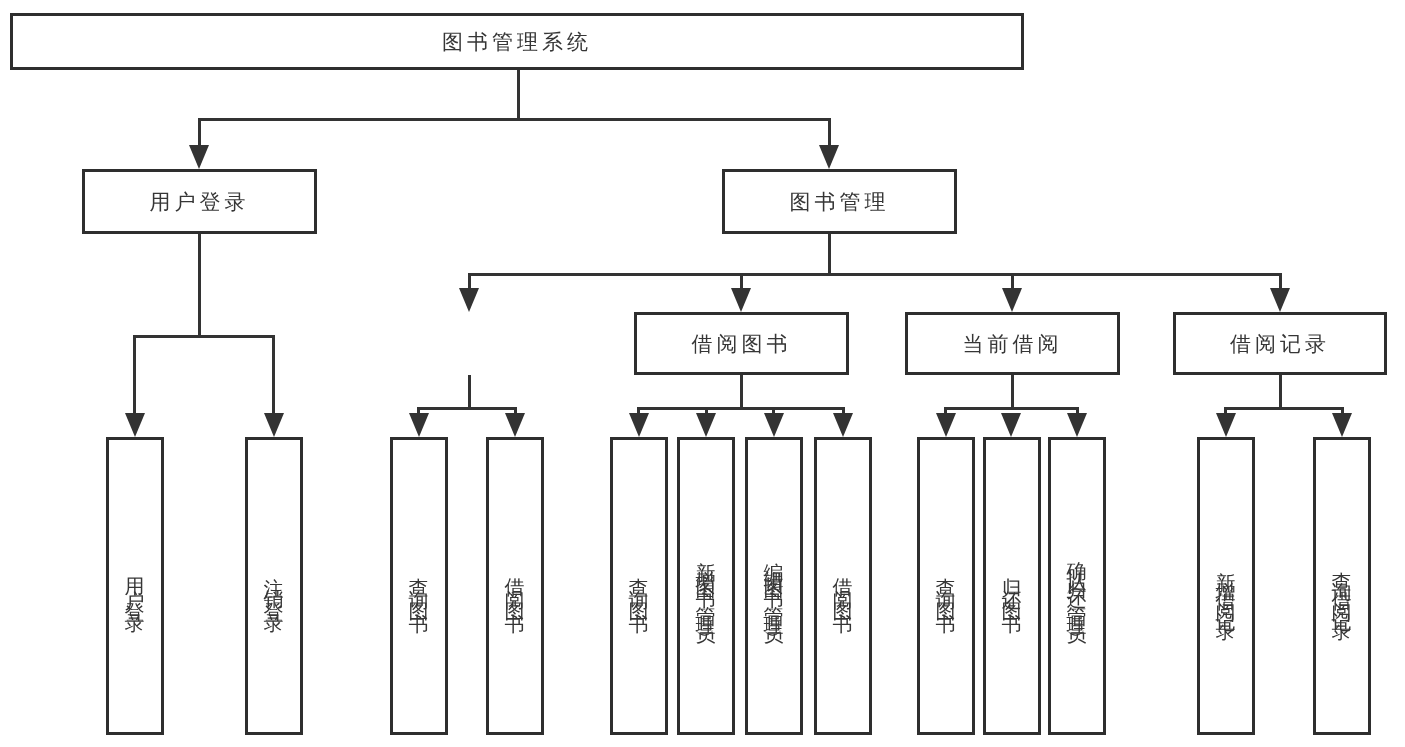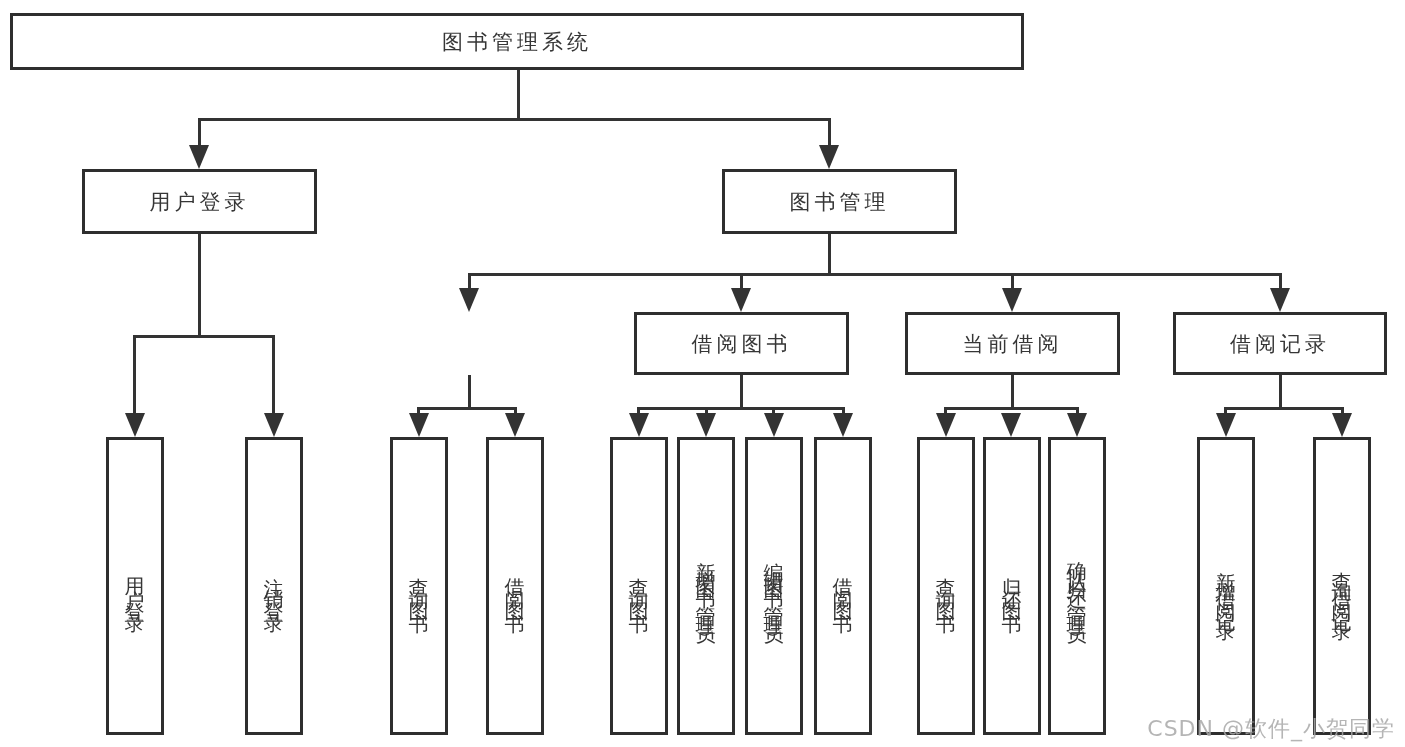--- a/index.html
+++ b/index.html
@@ -155,15 +155,14 @@
   <div class="arrow" style="left:1001px; top:413px;"></div>
   <div class="arrow" style="left:1067px; top:413px;"></div>
 
   <div class="line" style="left:1279px; top:375px; width:3px;   height:32px;"></div>
   <div class="line" style="left:1224px; top:407px; width:120px; height:3px;"></div>
   <div class="line" style="left:1224px; top:407px; width:3px;   height:9px;"></div>
   <div class="line" style="left:1341px; top:407px; width:3px;   height:9px;"></div>
   <div class="arrow" style="left:1216px; top:413px;"></div>
   <div class="arrow" style="left:1332px; top:413px;"></div>
 
-  <div id="watermark">CSDN @软件_小贺同学</div>
 
 </div>
 
 </body></html>

